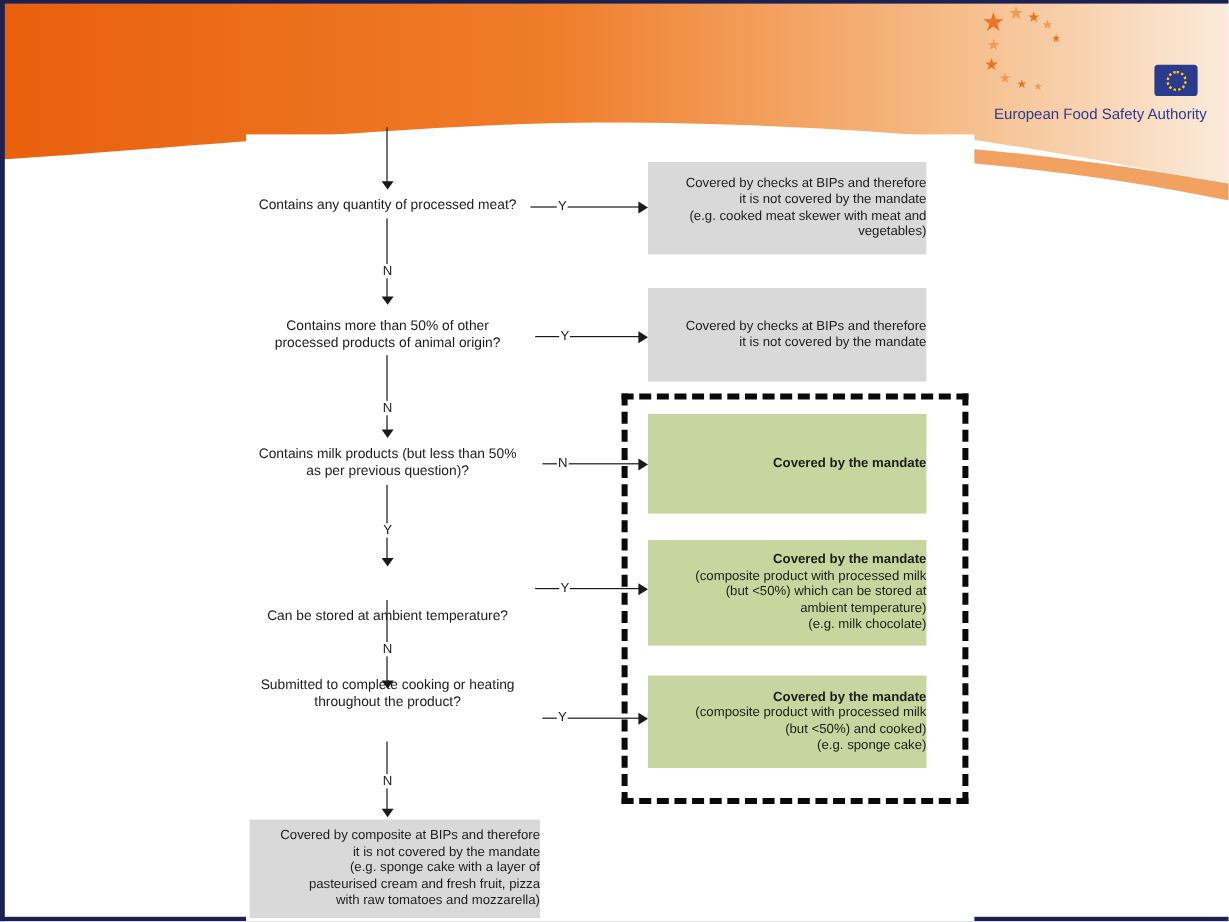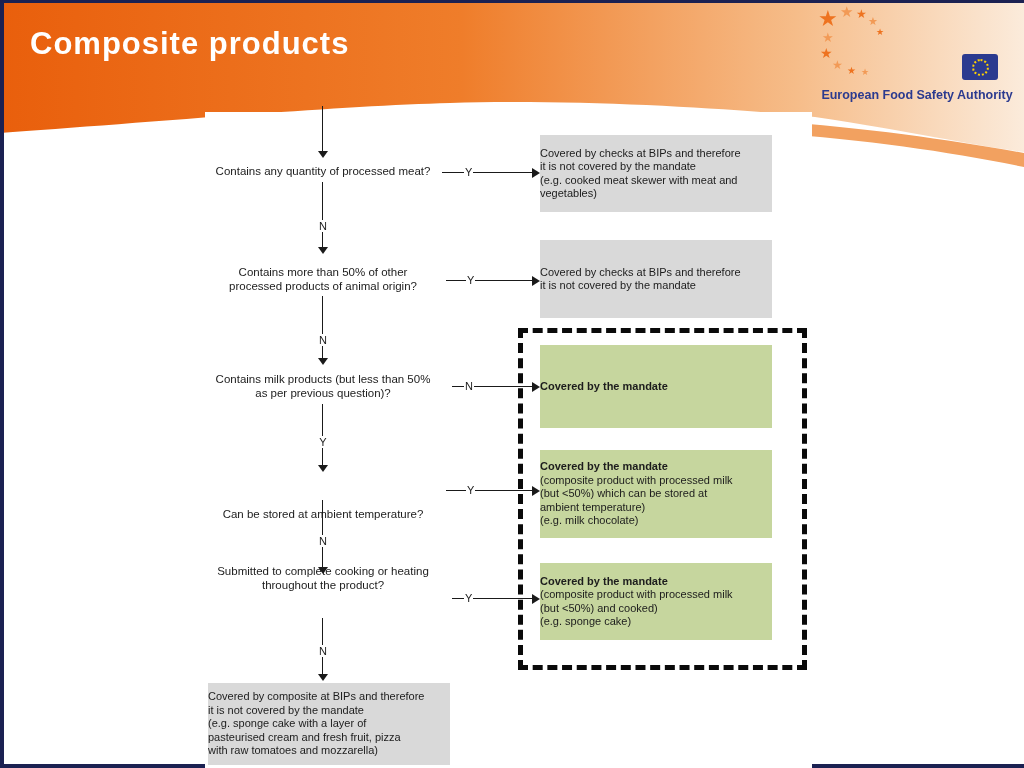--- a/index.html
+++ b/index.html
@@ -28,32 +28,32 @@
   .eu-flag {
     position:absolute; left:152px; top:50px; width:36px; height:26px;
     background:#2b3a8f; border-radius:3px;
   }
   .eu-flag .ring {
     position:absolute; left:10px; top:5px; width:13px; height:13px;
     border:2px dotted #ffd200; border-radius:50%;
   }
   .tagline {
     position:absolute; left:4px; top:84px; width:206px;
-    color:#2b3a8f; font-size:12.5px; font-weight:bold; text-align:center; white-space:nowrap;
+    color:#2b3a8f; font-size:12.5px; font-weight:normal; text-align:center; white-space:nowrap;
   }
   
   .panel { position:absolute; left:205px; top:112px; width:607px; height:656px; background:#ffffff; z-index:3; overflow:visible; }
   .q {
     position:absolute; left:-2px; width:240px; text-align:center;
     font-size:11.5px; line-height:14px; color:#1c1c1c; white-space:pre-line;
   }
   .obox {
     position:absolute; left:335px; width:232px;
     display:flex; flex-direction:column; justify-content:center;
-    text-align:left; font-size:11px; line-height:13.5px; color:#1c1c1c;
+    text-align:right; font-size:11px; line-height:13.5px; color:#1c1c1c;
   }
   .obox .obox-body { white-space:pre-line; }
   .obox .obox-title { font-weight:bold; }
   .obox.gray  { background:#d9d9d9; }
   .obox.green { background:#c6d69e; }
   .dash-frame { position:absolute; left:313px; top:216px; width:279px; height:332px; border:5px dashed #0a0a0a; }
   
   .conn { position:absolute; }
   .conn .ln { position:absolute; background:#1a1a1a; }
   .conn .lbl {
@@ -89,21 +89,20 @@
       </linearGradient>
     </defs>
     <path d="M0,0 L1024,0 L1024,152 C970,145 920,133 815,117 C740,109 580,99 450,103 C330,106 120,125 0,133 Z" fill="url(#hg)"></path>
     <path d="M770,121 C870,128 950,140 1024,153 L1024,167 C950,152 870,140 770,133 Z" fill="#f2a160"></path>
   </svg>
 
   <div class="border-top"></div>
   <div class="border-left"></div>
   <div class="border-bottom"></div>
 
-  <div class="slide-title">Composite products</div>
 
   <div class="logo">
     <span class="star" style="left:8px;  top:4px;  font-size:22px;">★</span>
     <span class="star lt" style="left:30px; top:0px;  font-size:15px;">★</span>
     <span class="star" style="left:46px; top:4px;  font-size:12px;">★</span>
     <span class="star lt" style="left:58px; top:12px; font-size:11px;">★</span>
     <span class="star" style="left:66px; top:24px; font-size:9px;">★</span>
     <span class="star lt" style="left:12px; top:27px; font-size:13px;">★</span>
     <span class="star" style="left:10px; top:42px; font-size:14px;">★</span>
     <span class="star lt" style="left:22px; top:55px; font-size:12px;">★</span>

